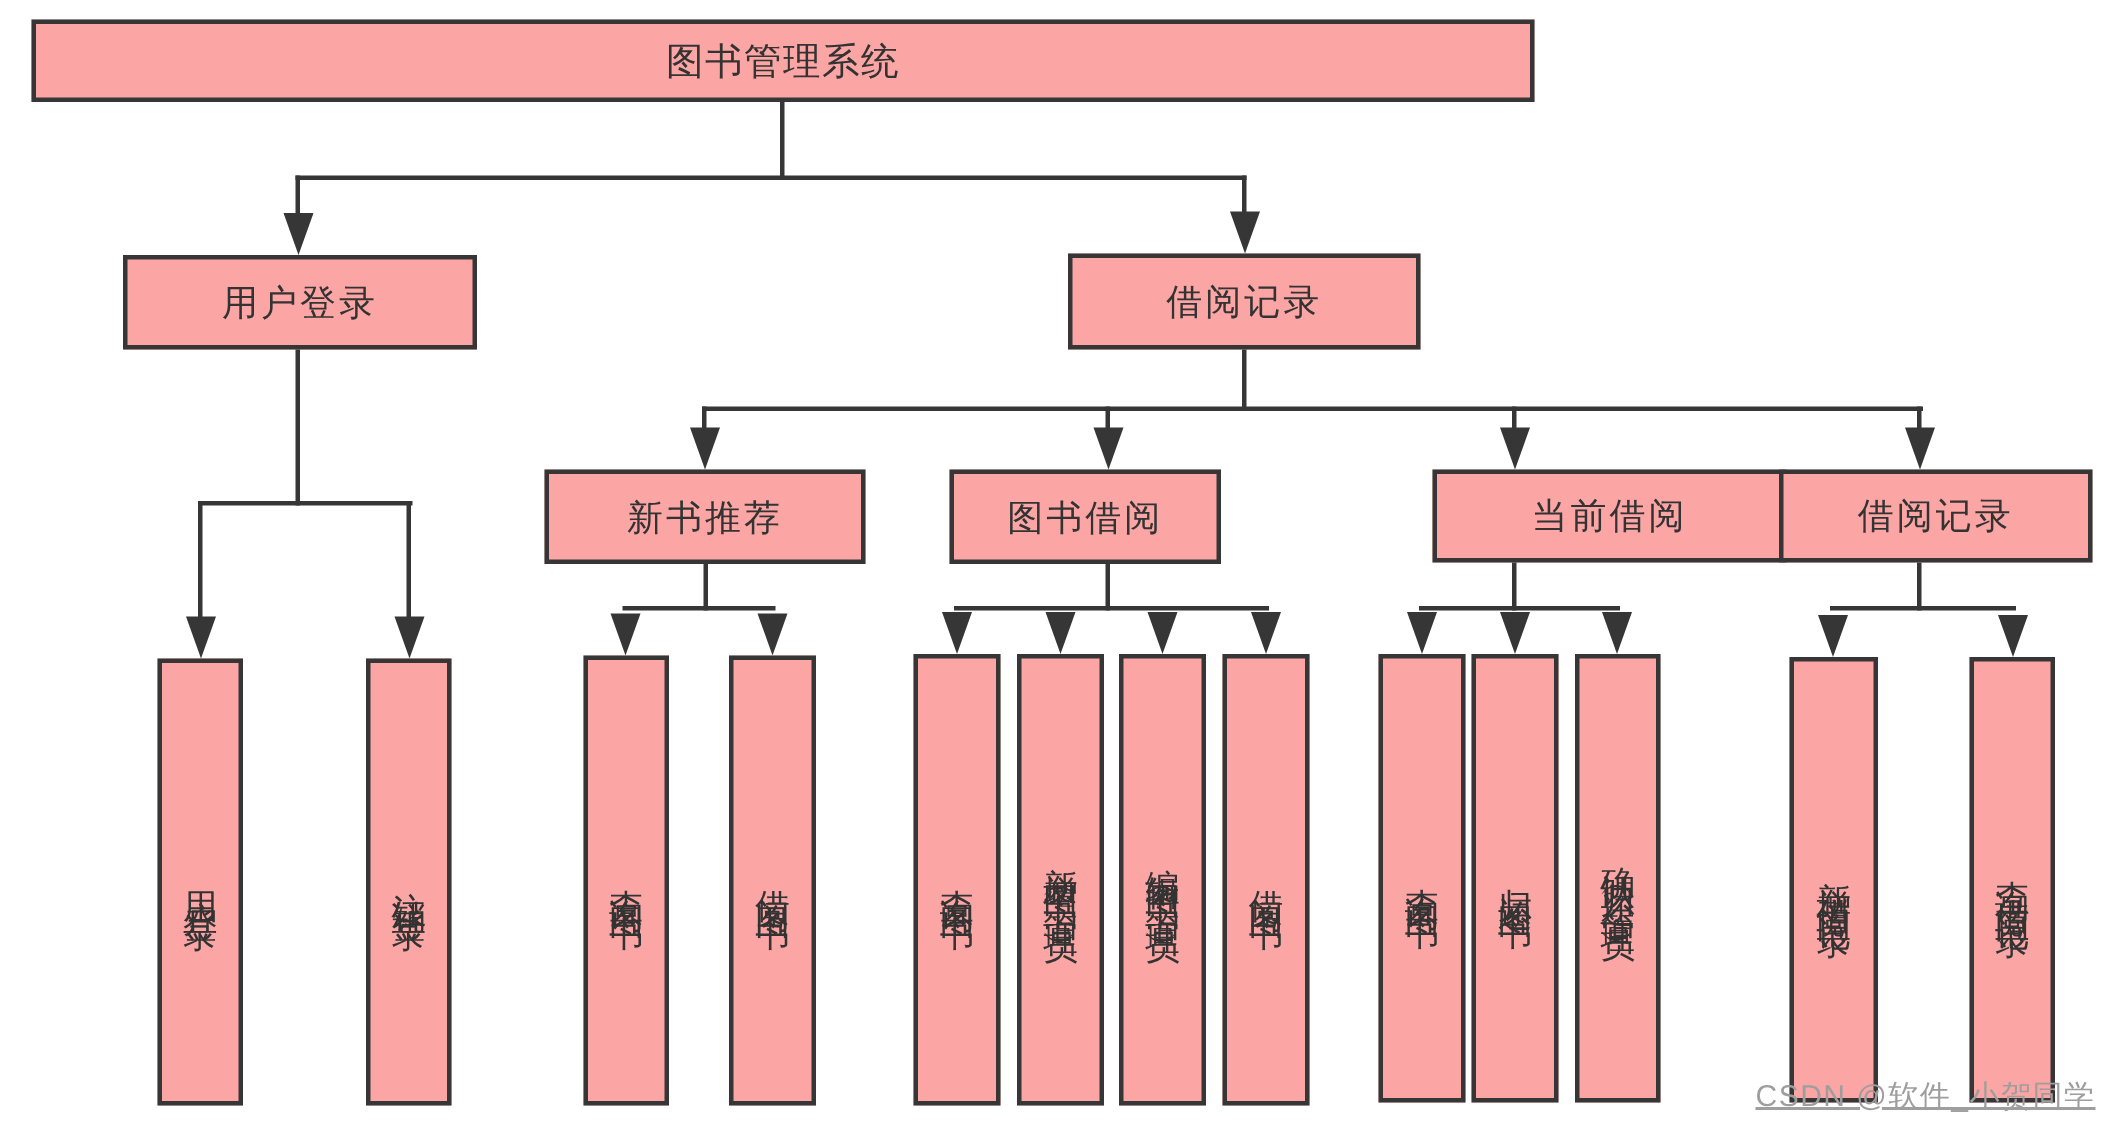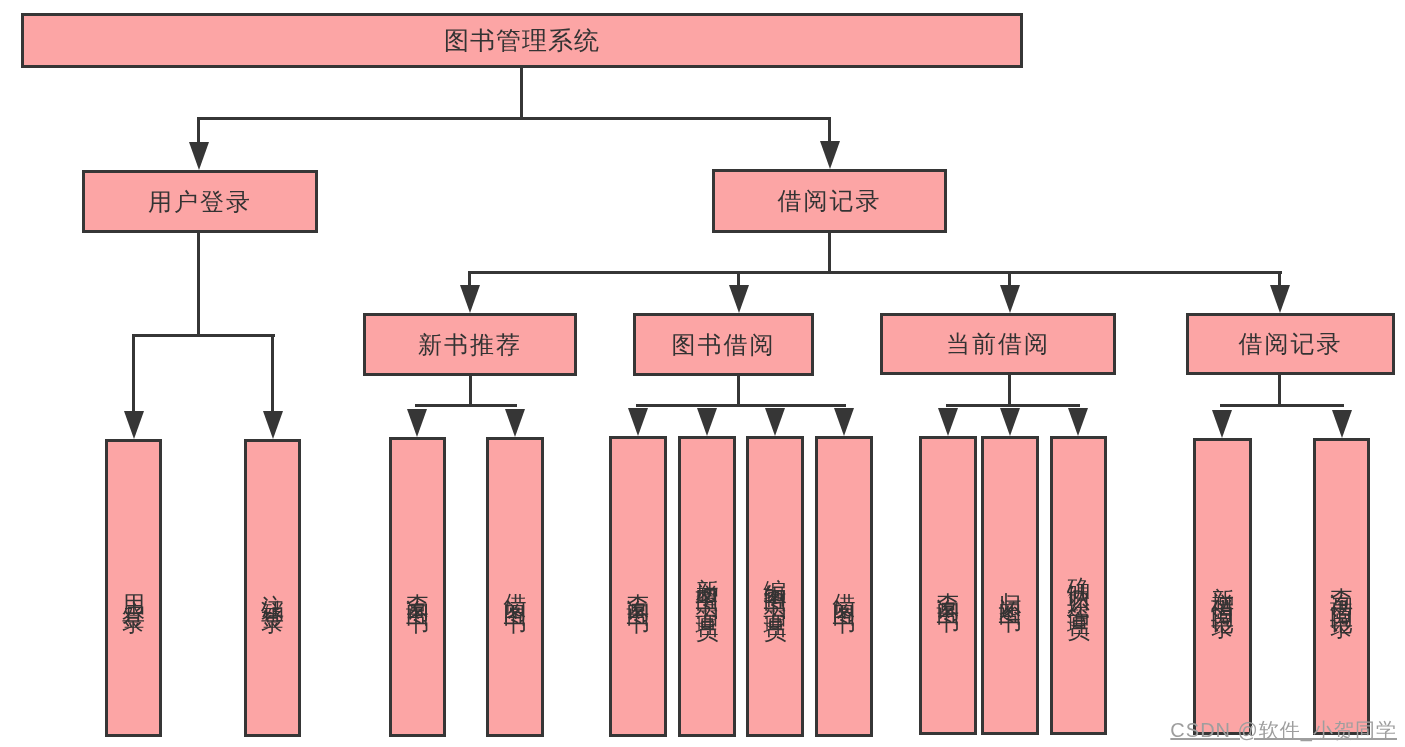--- a/index.html
+++ b/index.html
@@ -56,21 +56,21 @@
   </div>
 
   <div class="node h-node" style="left:363px;top:313px;width:214px;height:63px">
     <span class="lbl">新书推荐</span>
   </div>
 
   <div class="node h-node" style="left:633px;top:313px;width:181px;height:63px">
     <span class="lbl">图书借阅</span>
   </div>
 
-  <div class="node h-node" style="left:880px;top:313px;width:236px;height:62px">
+  <div class="node h-node" style="left:955px;top:313px;width:236px;height:62px">
     <span class="lbl">当前借阅</span>
   </div>
 
   <div class="node h-node" style="left:1186px;top:313px;width:209px;height:62px">
     <span class="lbl">借阅记录</span>
   </div>
 
   <div class="node v-node" style="left:105px;top:439px;width:57px;height:298px">
     <span class="lbl">用户登录</span>
   </div>

